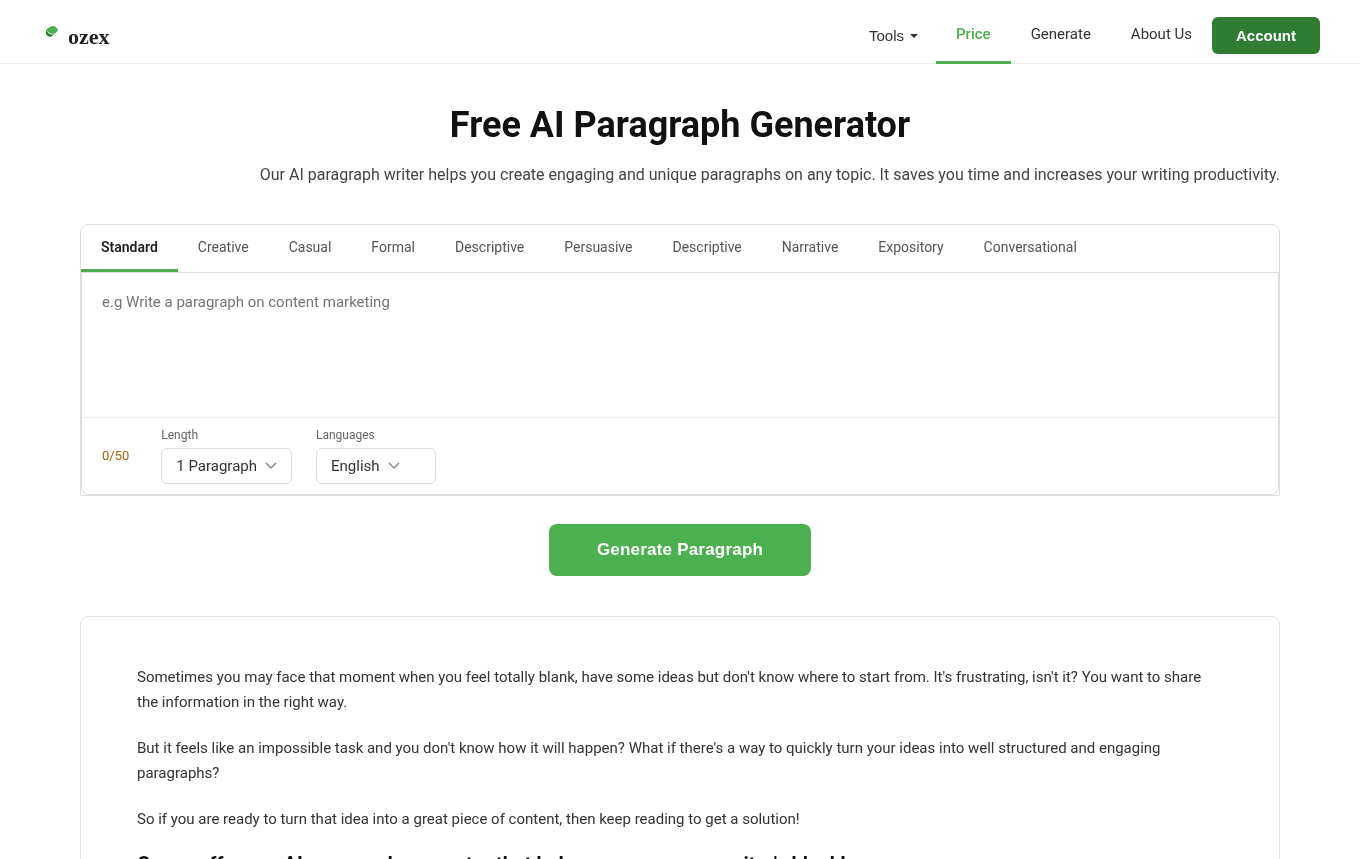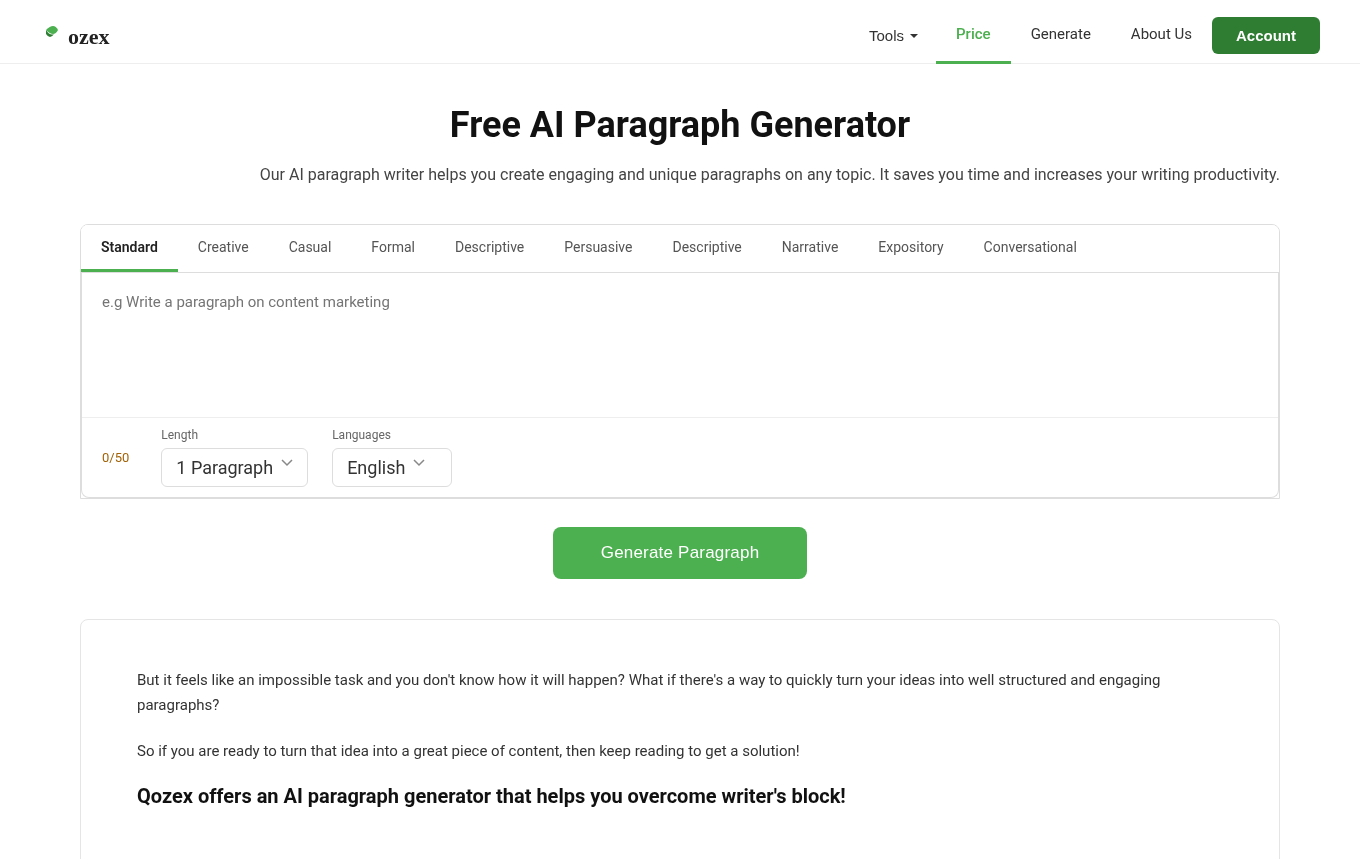--- a/index.html
+++ b/index.html
@@ -71,32 +71,32 @@
     .editor-footer {
       border-top: 1px solid #eee; padding: 10px 20px;
       display: flex; align-items: center; gap: 32px;
     }
     .char-count { font-size: 13px; color: #a16207; }
     .controls { display: flex; gap: 24px; }
     .control-group label {
       display: block; font-size: 12px; color: #666; margin-bottom: 6px;
     }
     .control-select {
-      display: flex; gap: 8px;
+      display: flex; align-items: center; gap: 8px;
       border: 1px solid #ddd; border-radius: 6px; padding: 8px 14px;
-      font-size: 18px; color: #333; cursor: pointer; background: #fff;
+      font-size: 15px; color: #333; cursor: pointer; background: #fff;
       min-width: 120px;
     }
     .control-select svg { width: 12px; height: 12px; color: #888; }
 
     
     .generate-section { text-align: center; margin: 28px 0 40px; }
     .generate-btn {
       background: #4caf50; color: #fff; border: none; border-radius: 8px;
-      padding: 16px 48px; font-size: 17px; font-weight: 400; cursor: pointer;
+      padding: 16px 48px; font-size: 17px; font-weight: 700; cursor: pointer;
       letter-spacing: 0.2px;
     }
 
     
     .content-section {
       border: 1px solid #e5e5e5; border-radius: 8px; padding: 48px 56px;
       margin-top: 8px;
     }
     .content-section p {
       font-size: 15px; color: #333; line-height: 1.7; margin-bottom: 20px;
@@ -185,18 +185,19 @@
         </div>
       </div>
     </div>
   </div>
 
   <div class="generate-section">
     <button class="generate-btn">Generate Paragraph</button>
   </div>
 
   <div class="content-section">
+    <p>Sometimes you may face that moment when you feel totally blank, have some ideas but don't know where to start from. It's frustrating, isn't it? You want to share the information in the right way.</p>
     <p>But it feels like an impossible task and you don't know how it will happen? What if there's a way to quickly turn your ideas into well structured and engaging paragraphs?</p>
     <p>So if you are ready to turn that idea into a great piece of content, then keep reading to get a solution!</p>
     <h2>Qozex offers an AI paragraph generator that helps you overcome writer's block!</h2>
   </div>
 
 </div>
 
 </body></html>

